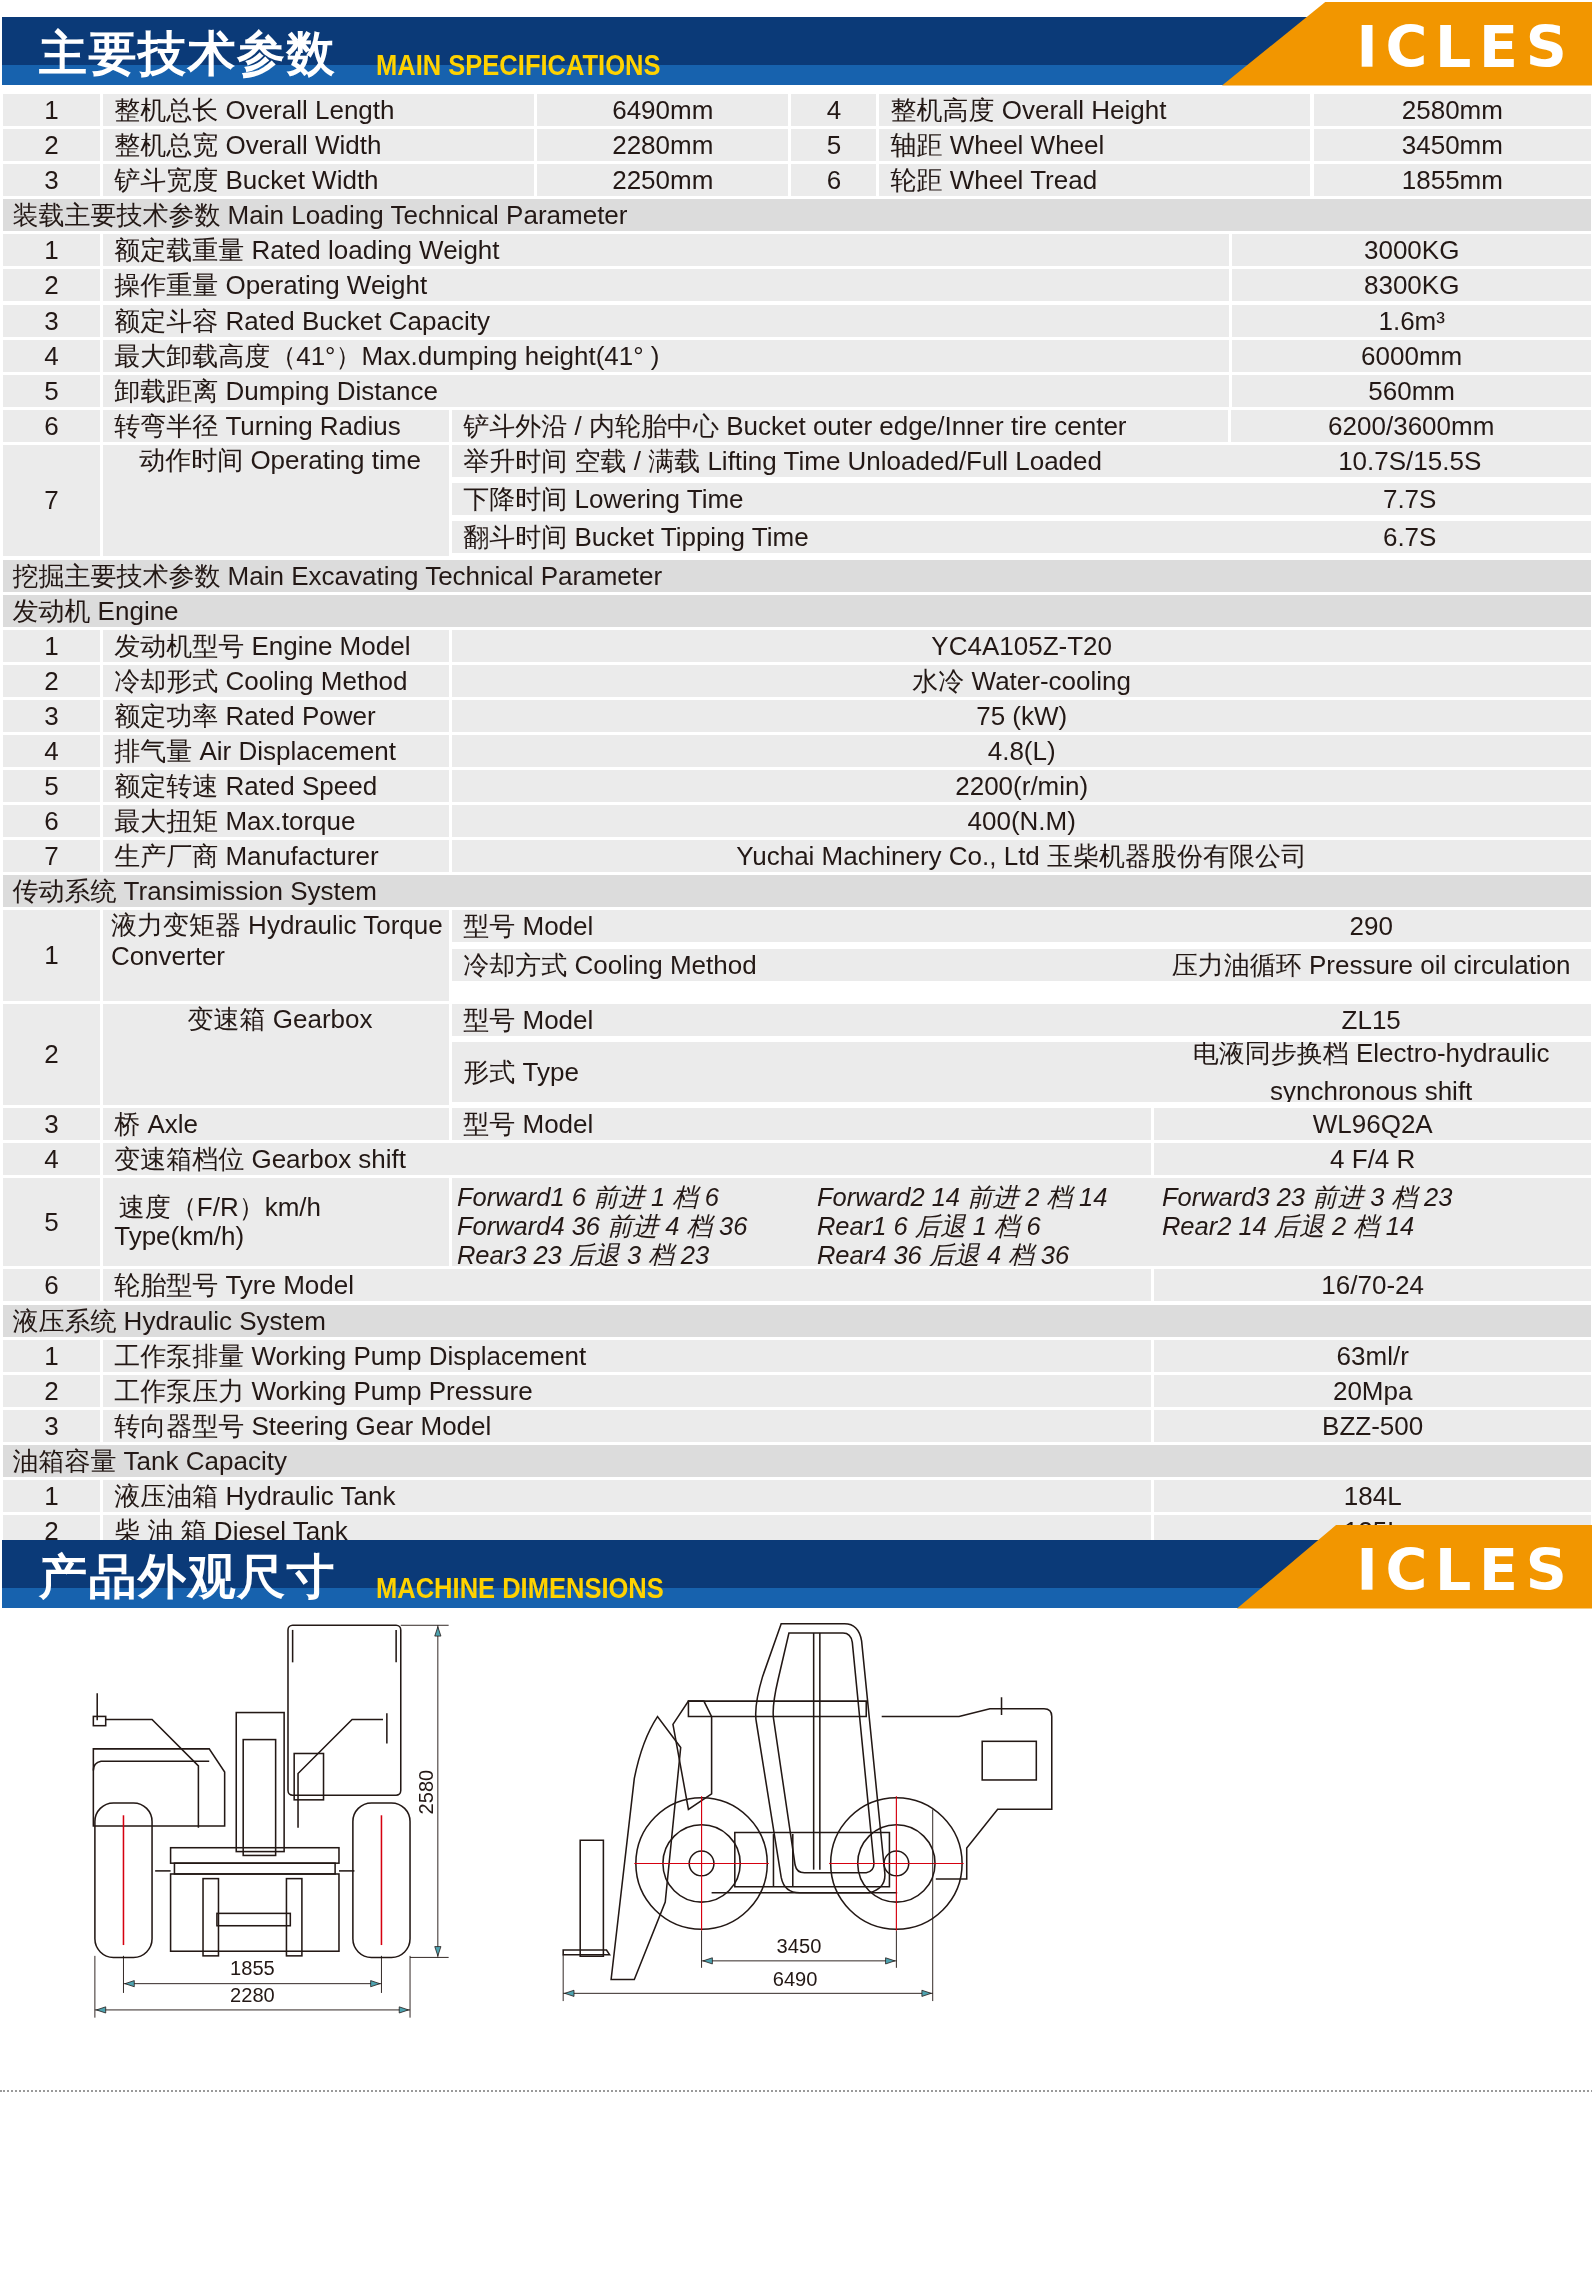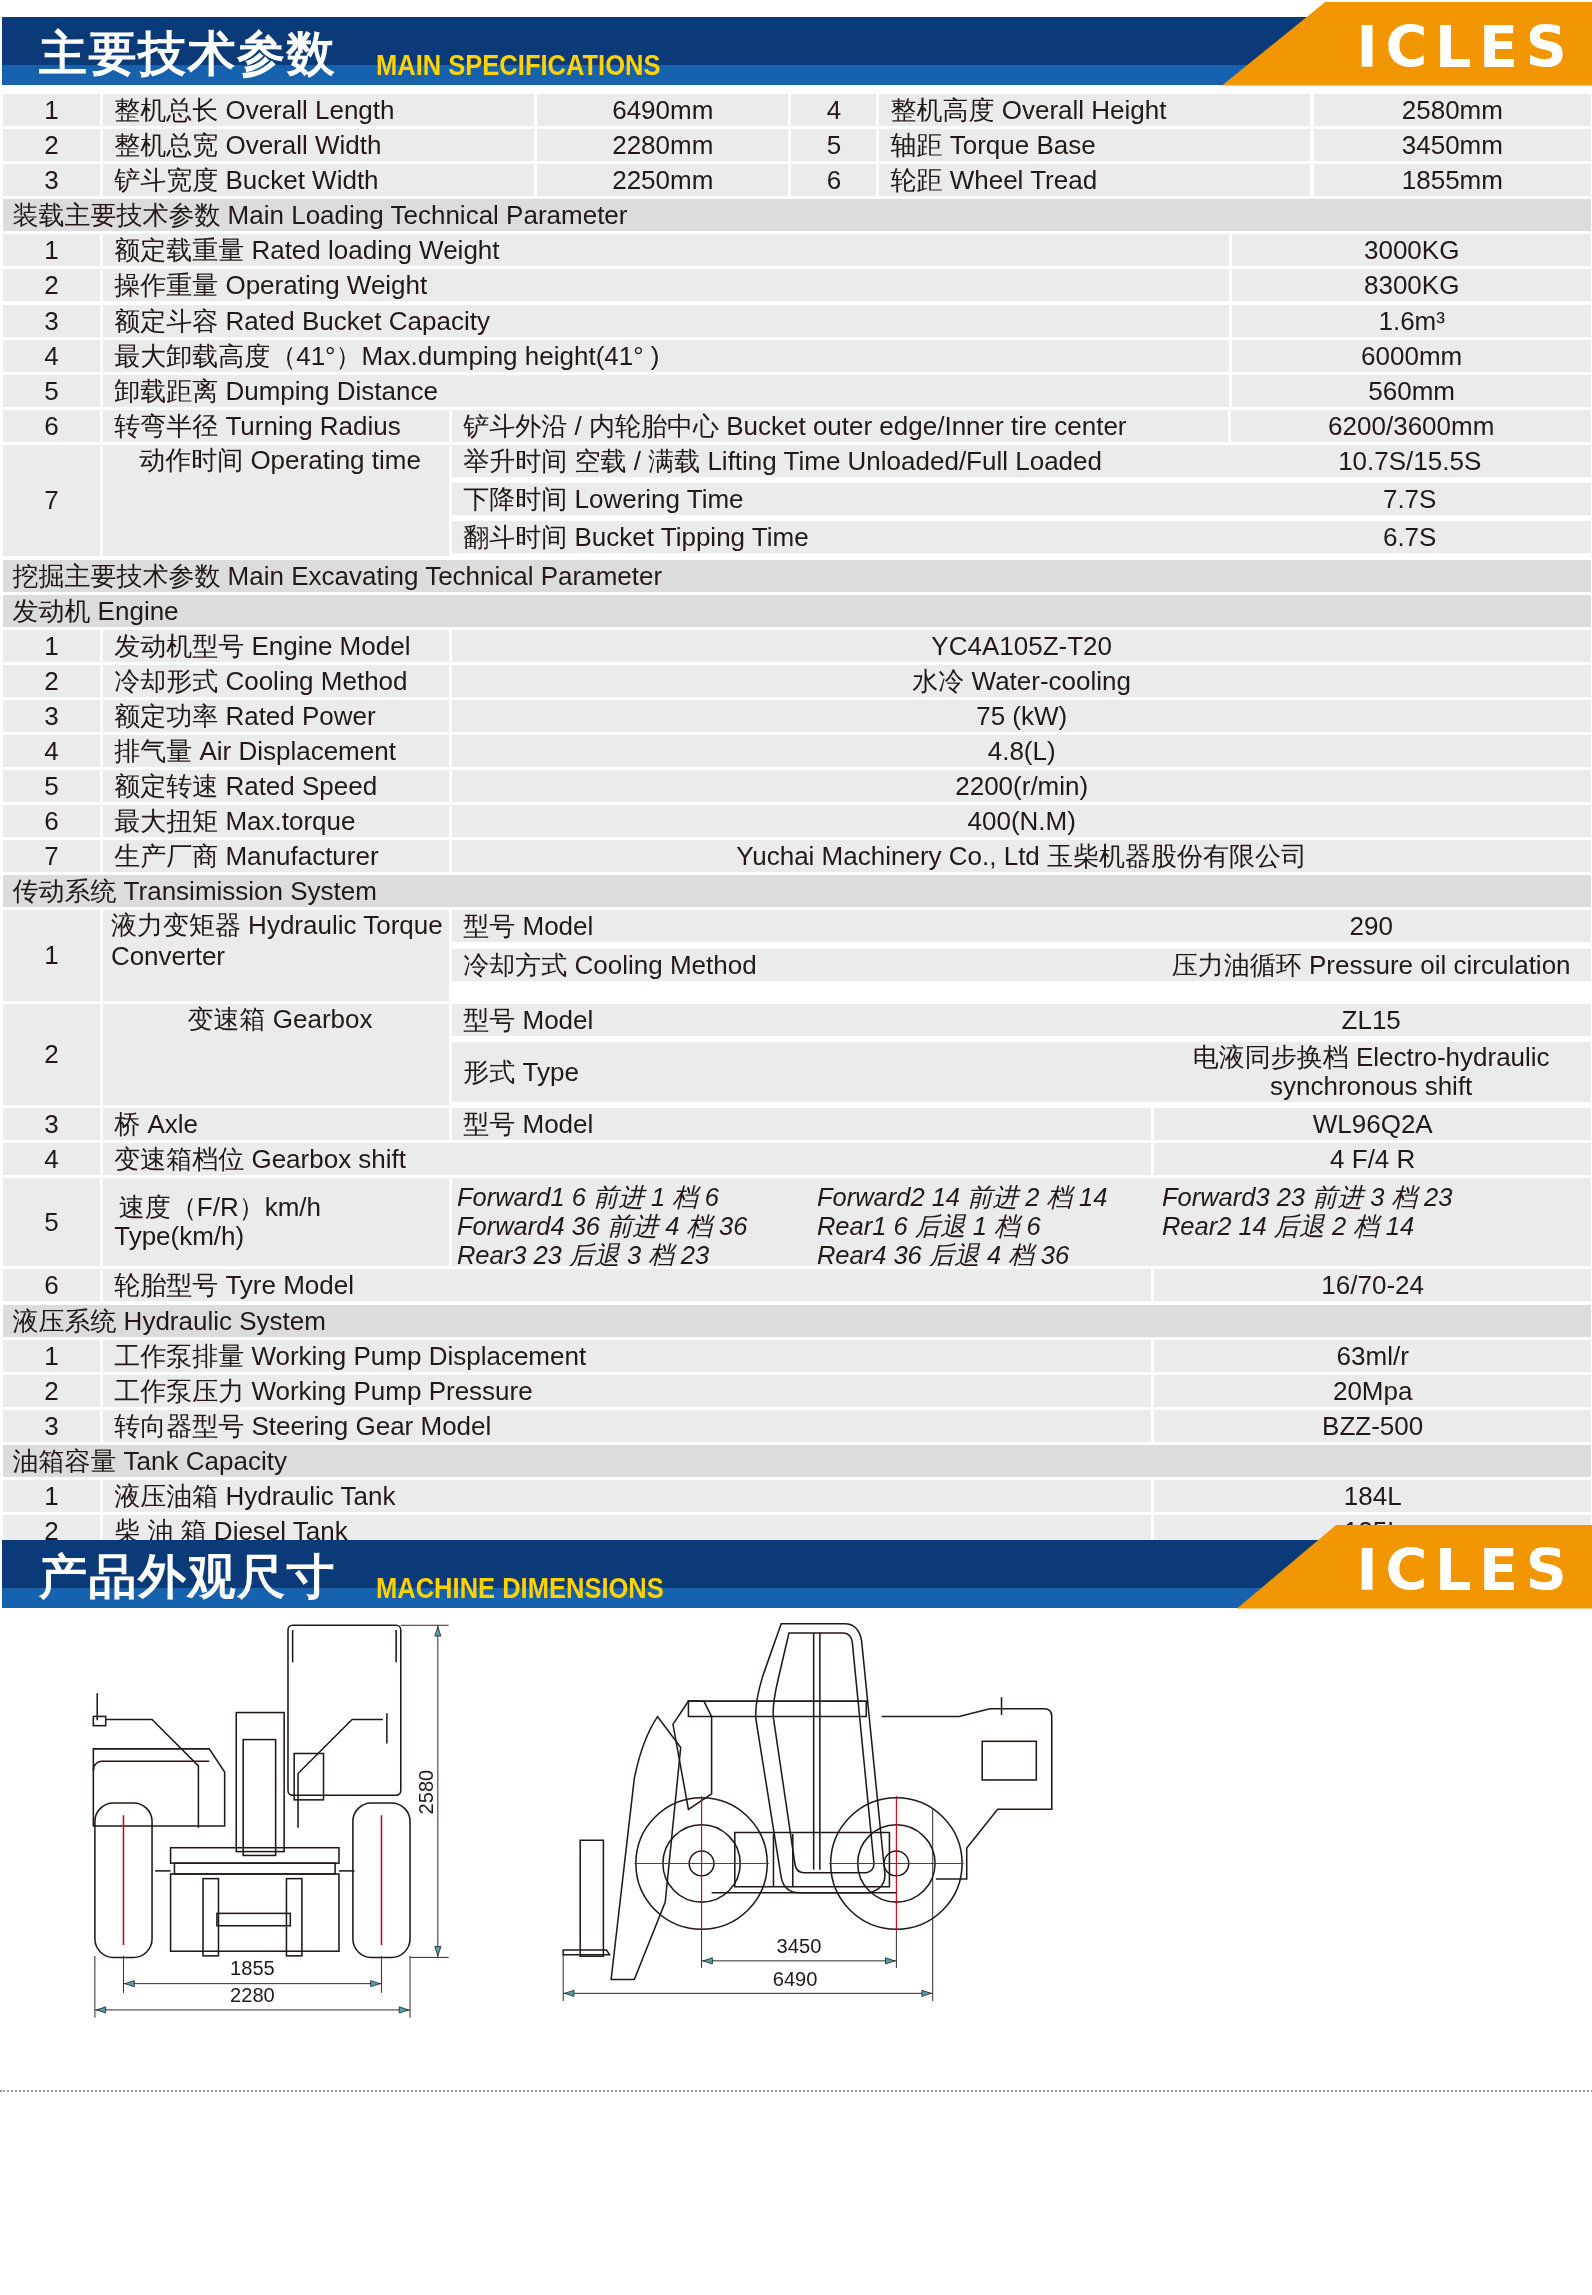--- a/index.html
+++ b/index.html
@@ -65,21 +65,21 @@
     <div class="cell val" style="width:251px">6490mm</div>
     <div class="cell num" style="width:85px">4</div>
     <div class="cell lbl" style="width:431px">整机高度 Overall Height</div>
     <div class="cell val" style="flex:1">2580mm</div>
   </div>
   <div class="row">
     <div class="cell num">2</div>
     <div class="cell lbl" style="width:431px">整机总宽 Overall Width</div>
     <div class="cell val" style="width:251px">2280mm</div>
     <div class="cell num" style="width:85px">5</div>
-    <div class="cell lbl" style="width:431px">轴距 Torque Base</div>
+    <div class="cell lbl" style="width:431px">轴距 Wheel Wheel</div>
     <div class="cell val" style="flex:1">3450mm</div>
   </div>
   <div class="row">
     <div class="cell num">3</div>
     <div class="cell lbl" style="width:431px">铲斗宽度 Bucket Width</div>
     <div class="cell val" style="width:251px">2250mm</div>
     <div class="cell num" style="width:85px">6</div>
     <div class="cell lbl" style="width:431px">轮距 Wheel Tread</div>
     <div class="cell val" style="flex:1">1855mm</div>
   </div>
@@ -192,21 +192,21 @@
   <div class="group">
     <div class="col tall" style="width:97px;justify-content:center;">2</div>
     <div class="col tall" style="width:346px;padding-left:7.7px;box-sizing:border-box;">变速箱 Gearbox</div>
     <div class="col stack" style="flex:1">
       <div class="row" style="margin-bottom:3.1px">
         <div class="cell lbl" style="width:699px">型号 Model</div>
         <div class="cell val" style="flex:1">ZL15</div>
       </div>
       <div class="row" style="margin-bottom:0">
         <div class="cell lbl" style="width:699px;height:60px">形式 Type</div>
-        <div class="cell val wrap" style="flex:1;height:60px;line-height:29px;text-align:center;">电液同步换档 Electro-hydraulic synchronous shift</div>
+        <div class="cell val wrap" style="flex:1;height:60px;line-height:38px;text-align:center;">电液同步换档 Electro-hydraulic synchronous shift</div>
       </div>
     </div>
   </div>
   <div class="row">
     <div class="cell num">3</div>
     <div class="cell lbl" style="width:346px">桥 Axle</div>
     <div class="cell lbl" style="width:699px">型号 Model</div>
     <div class="cell val" style="flex:1">WL96Q2A</div>
   </div>
   <div class="row">

